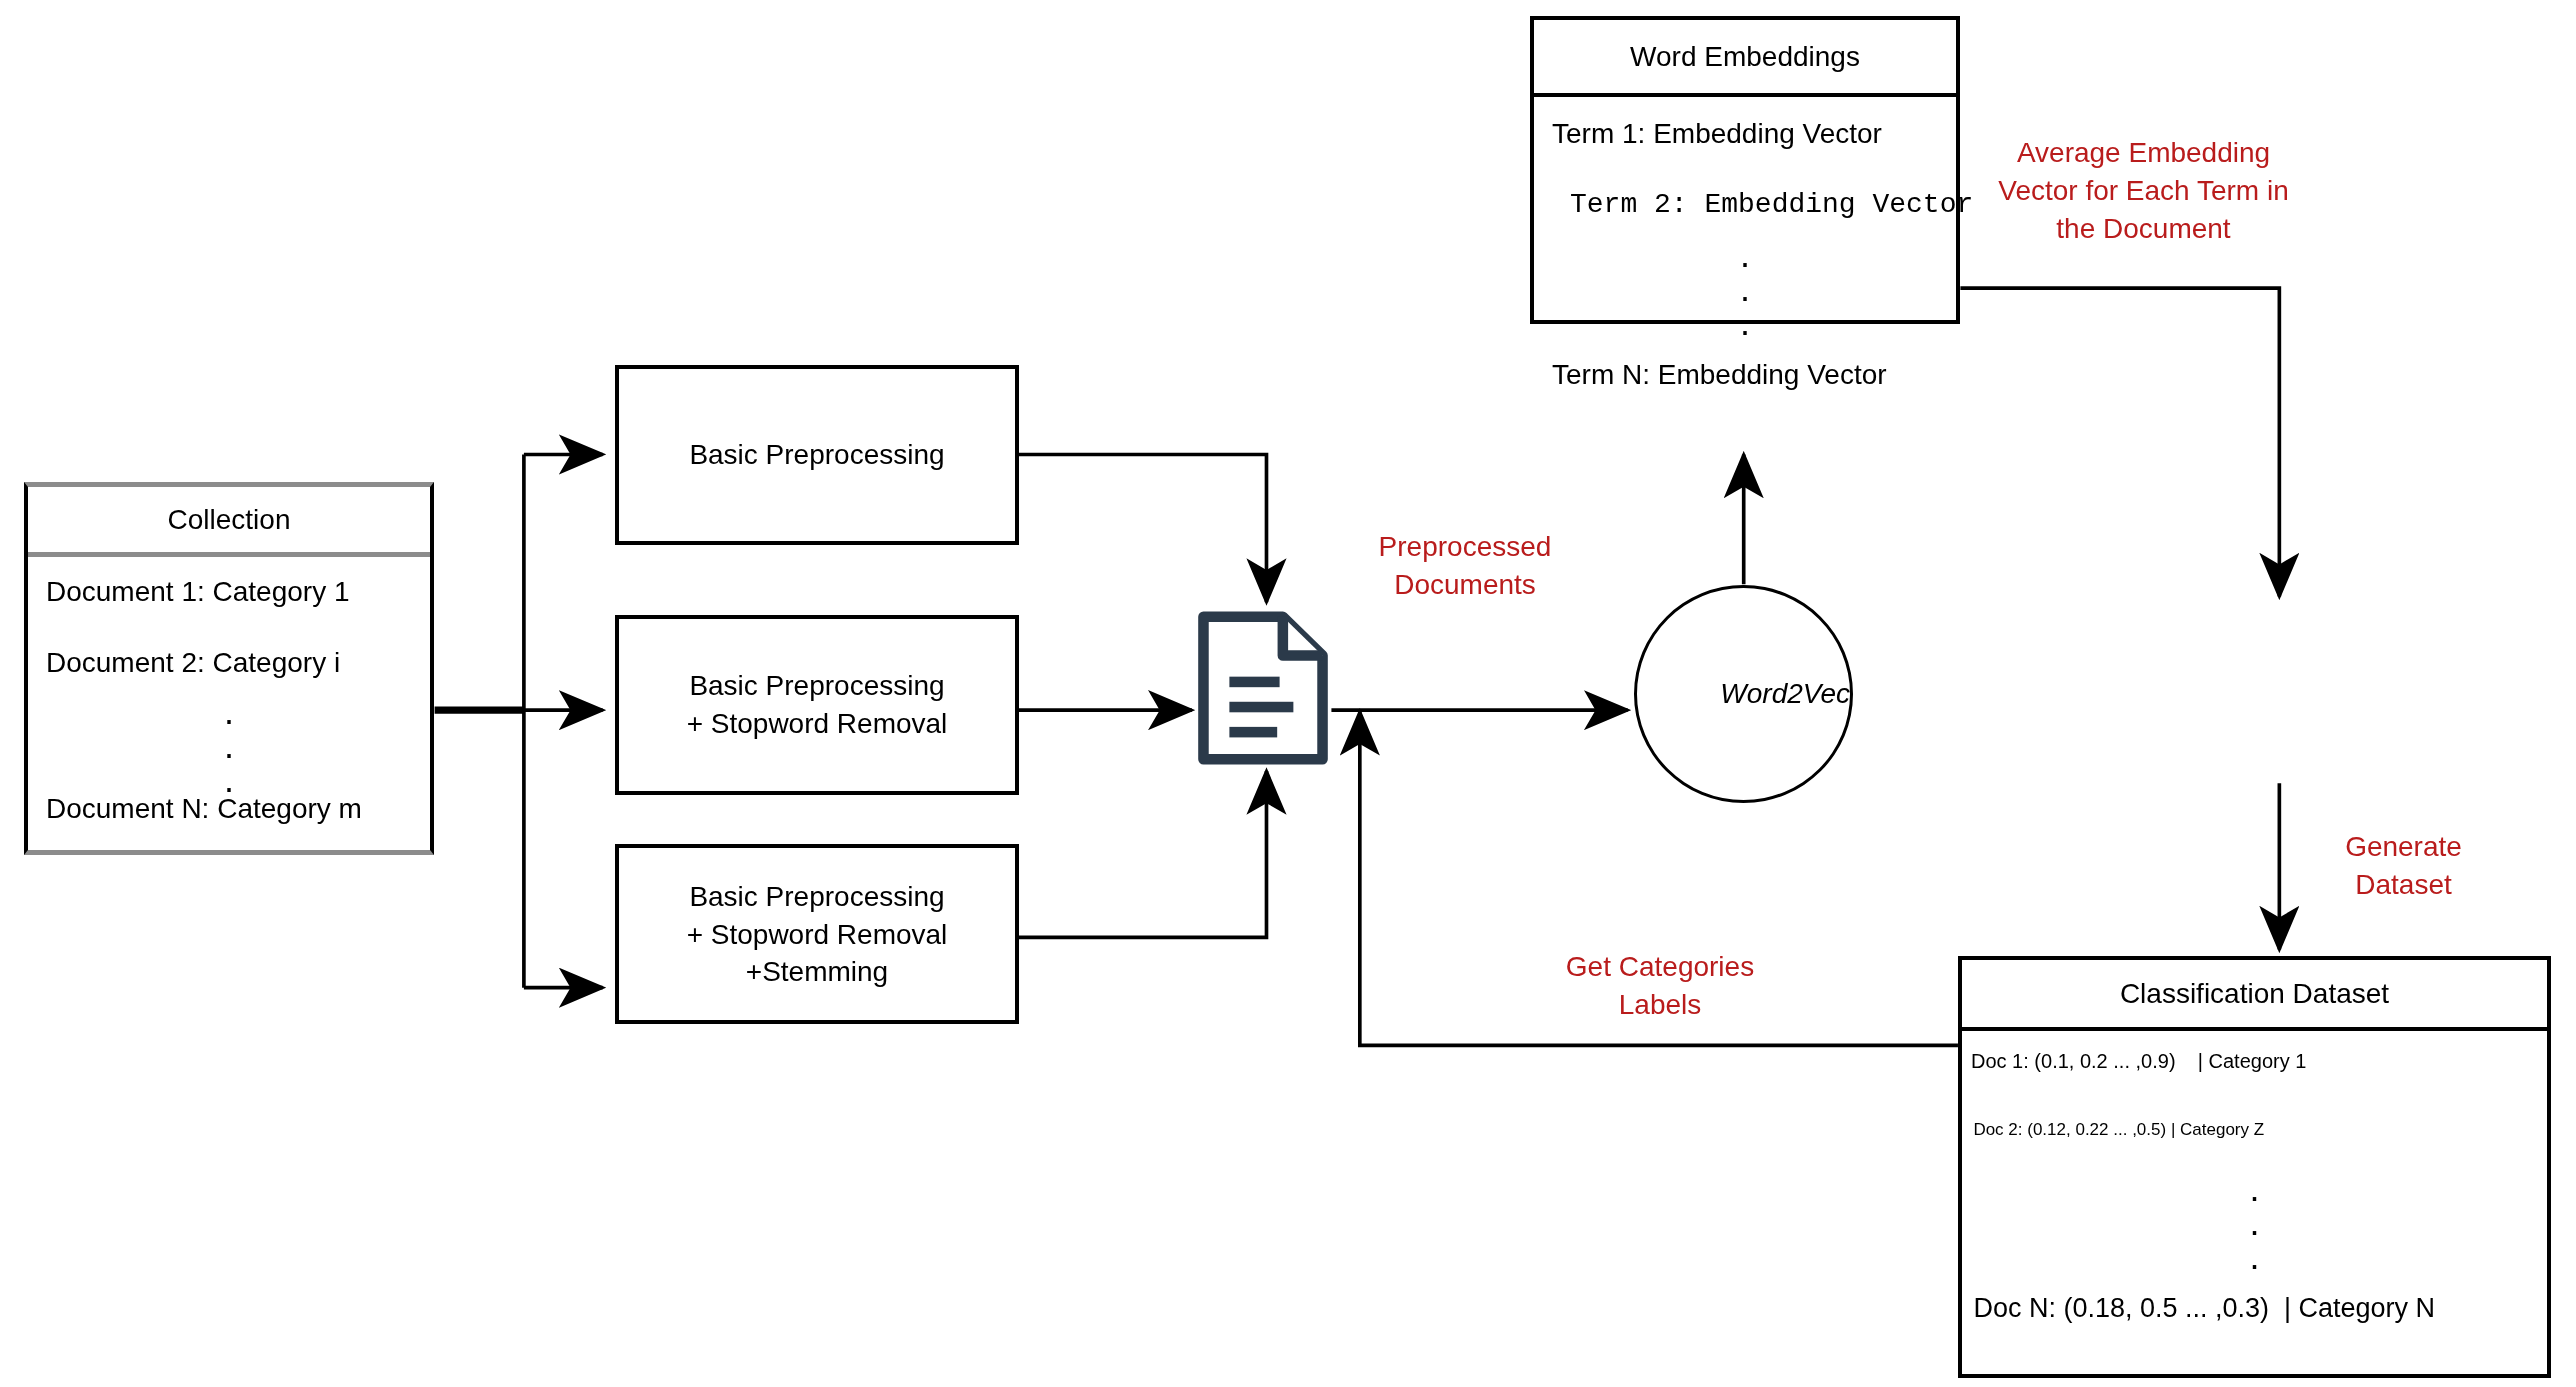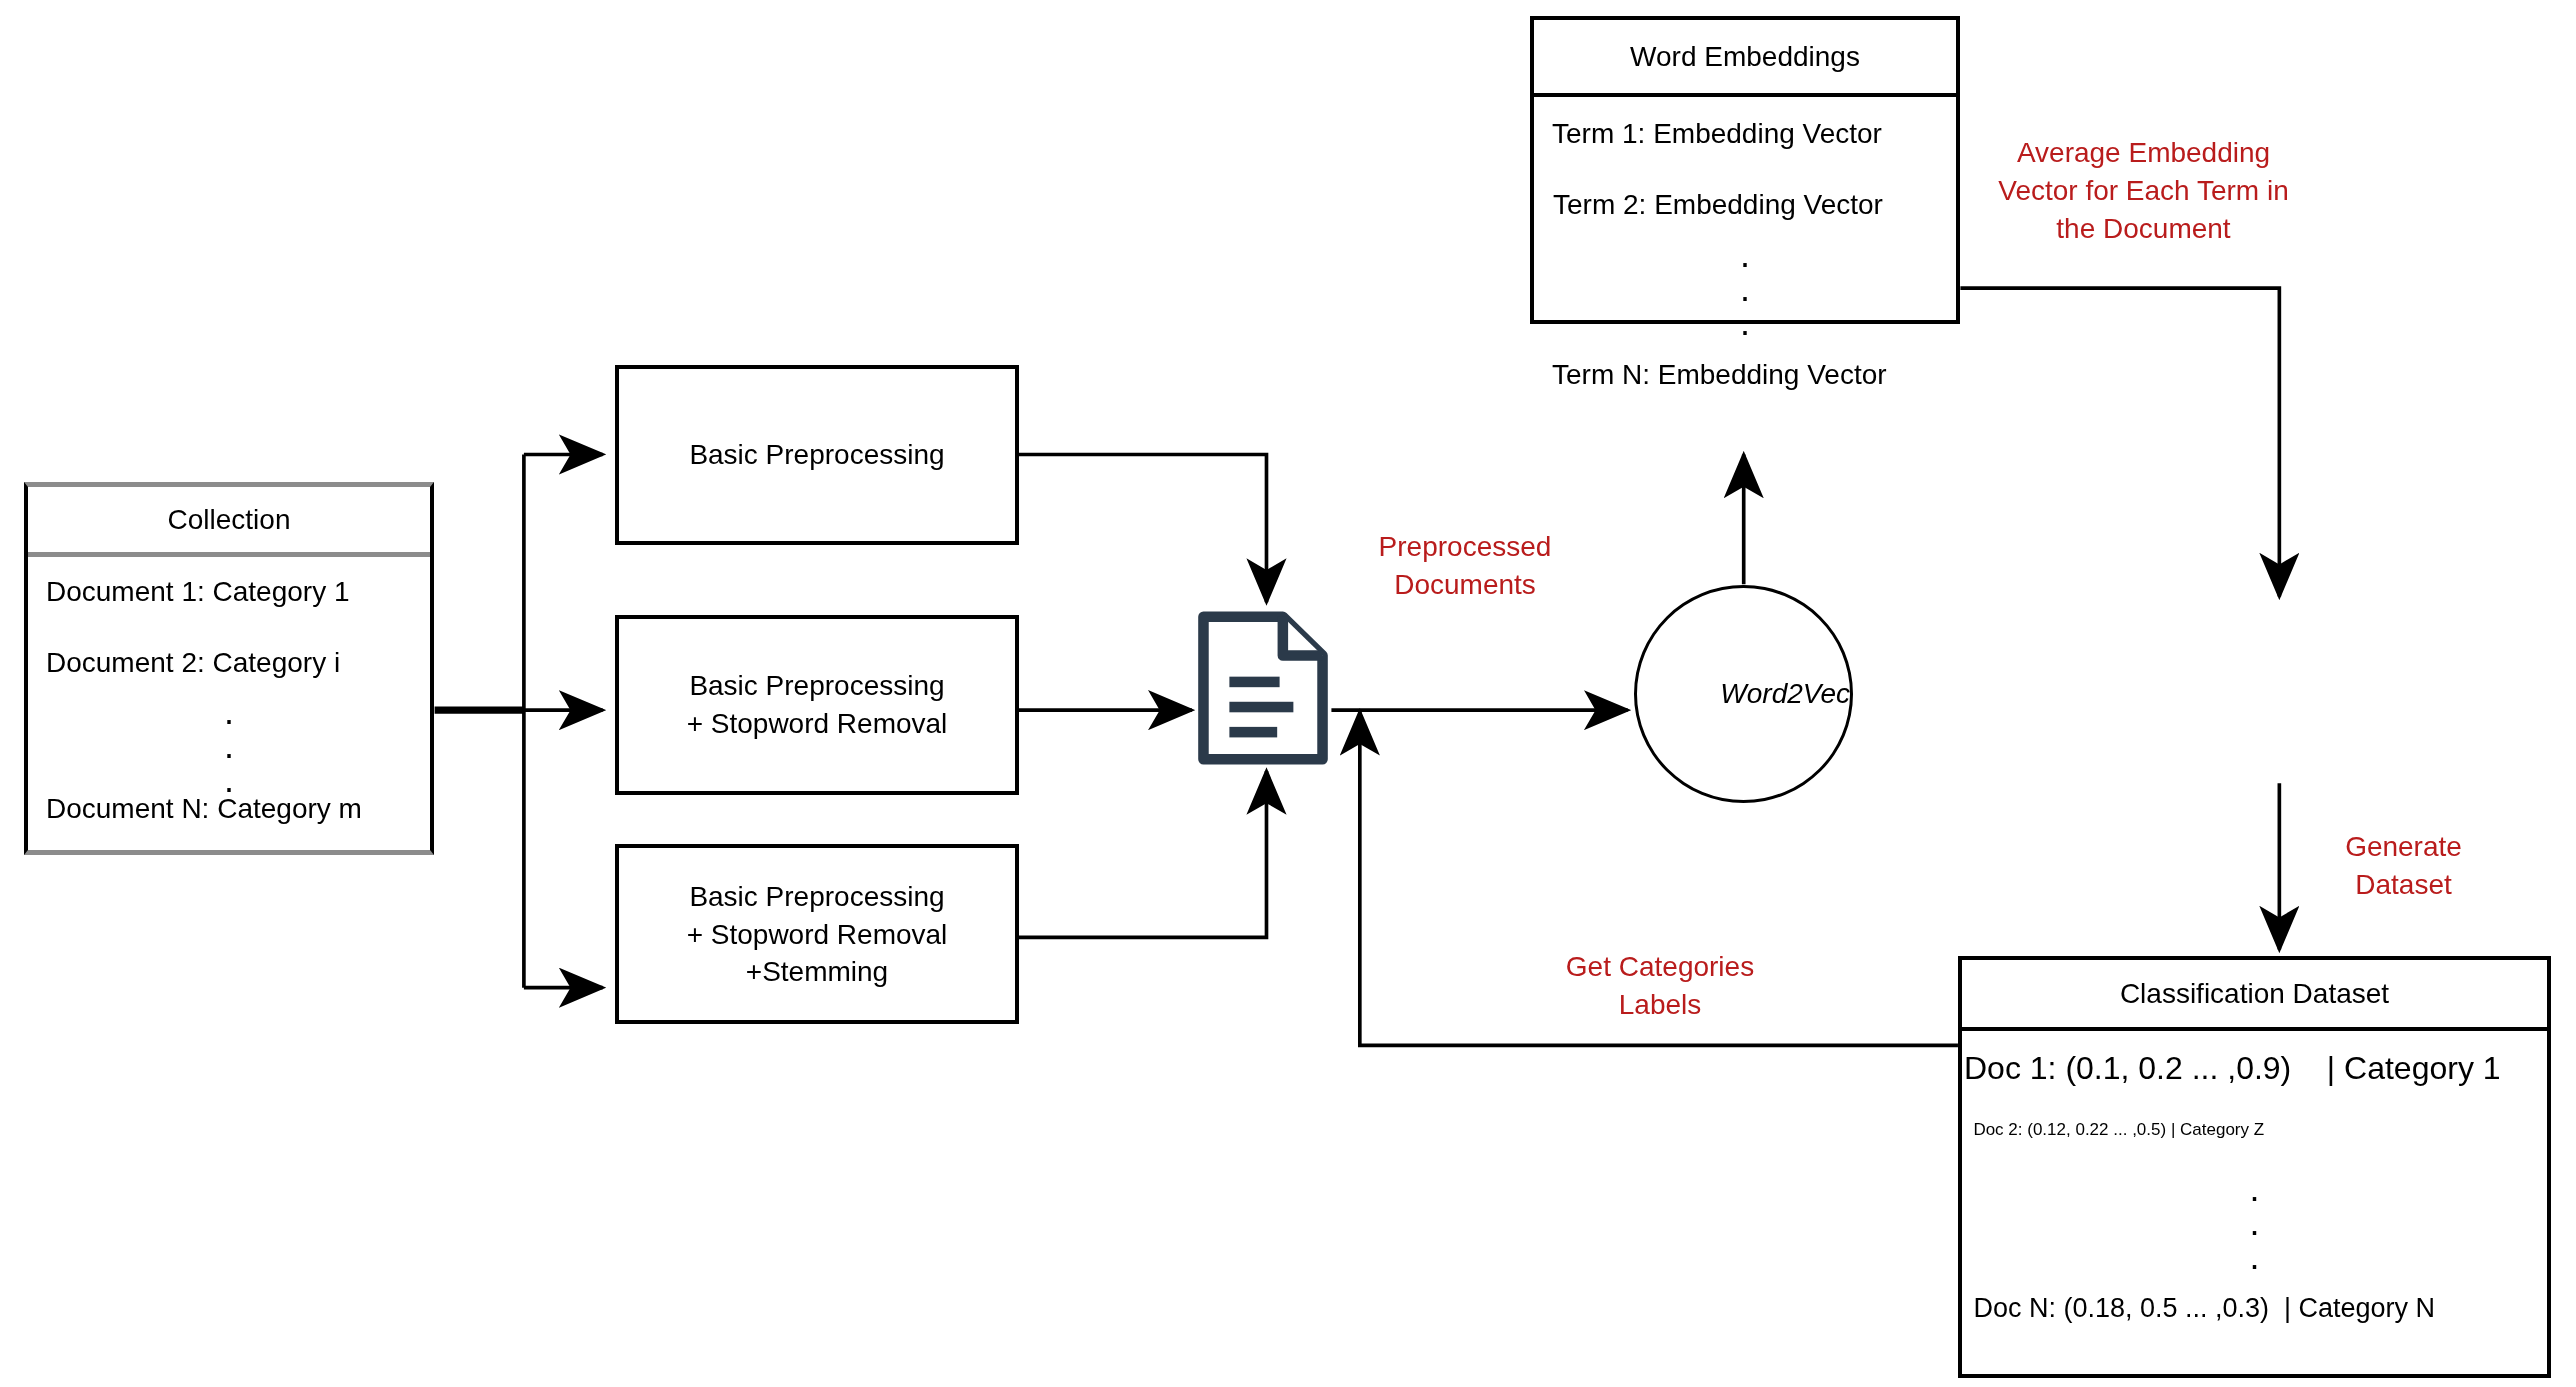--- a/index.html
+++ b/index.html
@@ -250,37 +250,37 @@
   <div class="ellipse" style="left:1634px; top:585px; width:219px; height:218px;">
     <span>Word2Vec</span>
   </div>
 
   <div class="node listbox-black" style="left:1530px; top:16px; width:430px; height:308px;">
     <div class="hdr" style="height:73px;">
       <span>Word Embeddings</span>
     </div>
     <div class="body" style="height:349px;">
       <div class="row left" style="top:19.5px; padding-left:18px;">Term 1: Embedding Vector</div>
-      <div class="row left" style="top:91px; padding-left:19px;">Term 2: Embedding Vector</div>
+      <div class="row left" style="top:91px; padding-left:36px;font-family:Liberation Mono, monospace;">Term 2: Embedding Vector</div>
       <div class="dots" style="top:148px;">
         <span class="dot">.</span>
         <span class="dot">.</span>
         <span class="dot">.</span>
       </div>
       <div class="row left" style="top:261px; padding-left:18px;">Term N: Embedding Vector</div>
     </div>
   </div>
 
 
   <div class="node listbox-black" style="left:1958px; top:956px; width:593px; height:422px;">
     <div class="hdr" style="height:67px;">
       <span>Classification Dataset</span>
     </div>
     <div class="body" style="height:347px;">
-      <div class="row left" style="top:18px; padding-left:2px; font-size:32px;">Doc 1: (0.1, 0.2 ... ,0.9)    | Category 1</div>
+      <div class="row left" style="top:18px; padding-left:9px; font-size:20px;">Doc 1: (0.1, 0.2 ... ,0.9)    | Category 1</div>
       <div class="row left" style="top:89px; padding-left:11.4px; font-size:17px;">Doc 2: (0.12, 0.22 ... ,0.5) | Category Z</div>
       <div class="dots" style="top:148px;">
         <span class="dot">.</span>
         <span class="dot">.</span>
         <span class="dot">.</span>
       </div>
       <div class="row left" style="top:261px; padding-left:11.4px; font-size:27px;">Doc N: (0.18, 0.5 ... ,0.3)  | Category N</div>
     </div>
   </div>
 

